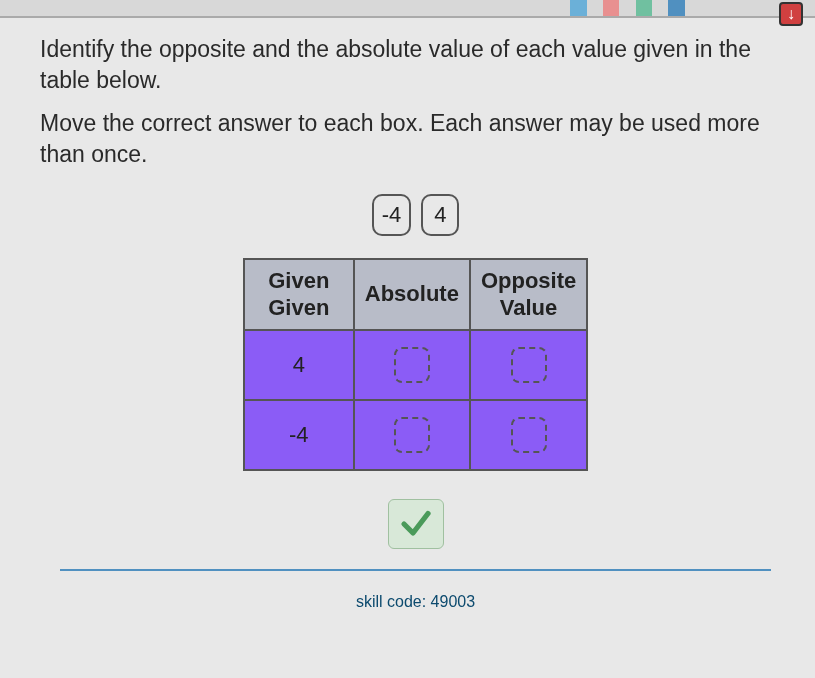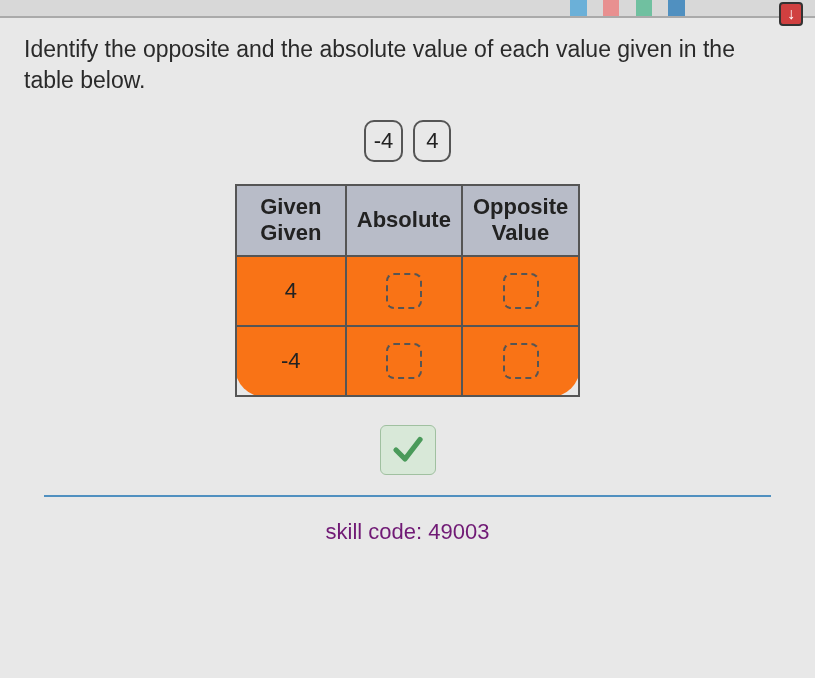--- a/index.html
+++ b/index.html
@@ -35,20 +35,21 @@
       border: 2px solid #333;
       border-radius: 4px;
       display: flex;
       align-items: center;
       justify-content: center;
       color: #fff;
       font-weight: bold;
     }
     .content {
       padding: 16px 24px;
+      margin-left: 16px;
     }
     .instruction {
       font-size: 23px;
       color: #2a2a2a;
       line-height: 1.35;
       margin-bottom: 12px;
     }
     .answer-tiles {
       display: flex;
       justify-content: center;
@@ -68,22 +69,21 @@
       background: #e8e8e8;
       padding: 0 8px;
       cursor: grab;
     }
     .table-wrap {
       display: flex;
       justify-content: center;
     }
     table {
       border-collapse: collapse;
-      background: #f97316;
-      border-radius: 30px;
+      background: #8b5cf6;
     }
     th, td {
       border: 2px solid #555;
       text-align: center;
       font-size: 22px;
       color: #222;
     }
     th {
       background: #b8bcc8;
       padding: 8px 10px;
@@ -120,36 +120,37 @@
       cursor: pointer;
     }
     .check-btn svg { width: 36px; height: 36px; }
     .divider {
       height: 2px;
       background: #5090c0;
       margin: 0 20px 22px;
     }
     .skill-code {
       text-align: center;
-      font-size: 22px;
-      color: #701a75;
+      font-size: 16px;
+      color: #0c4a6e;
     }
   </style>
 </head>
 <body>
 
 <div class="top-bar">
   <div class="tool-btn">
     <span>↓</span>
   </div>
 </div>
 
 <div class="content">
 
   <p class="instruction">Identify the opposite and the absolute value of each value given in the table below.</p>
+  <p class="instruction">Move the correct answer to each box. Each answer may be used more than once.</p>
 
   <div class="answer-tiles">
     <div class="tile">-4</div>
     <div class="tile">4</div>
   </div>
 
   <div class="table-wrap">
     <table>
       <thead>
         <tr>

